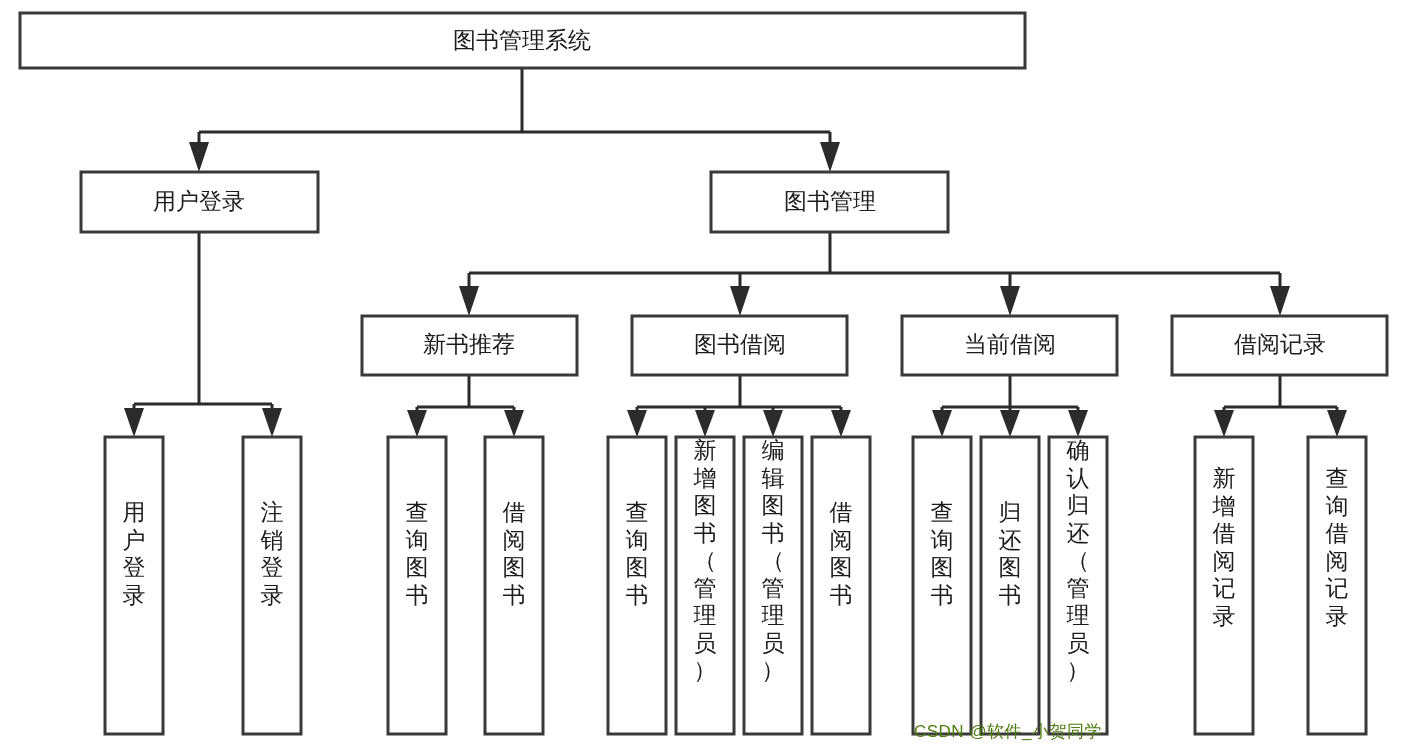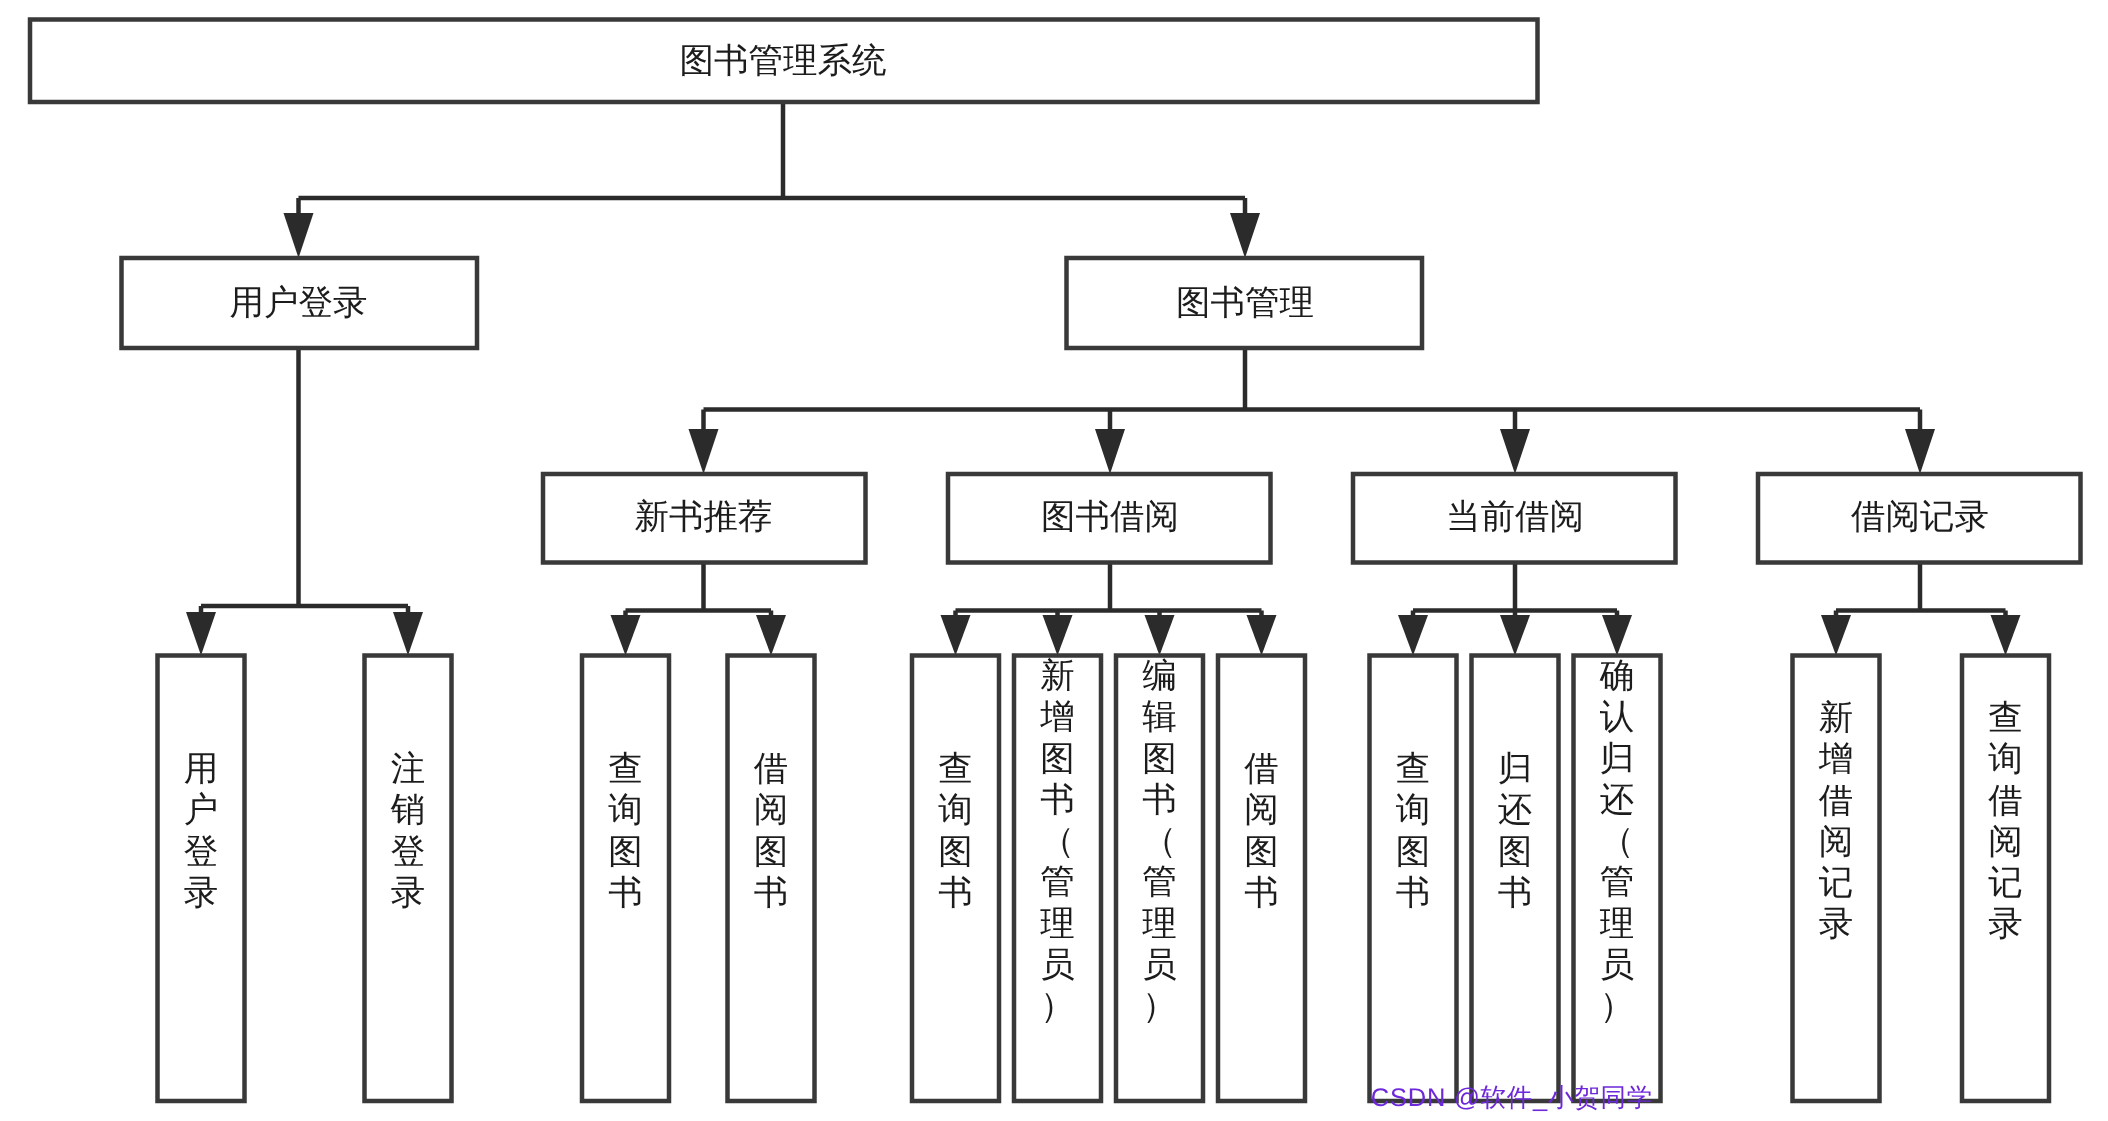--- a/index.html
+++ b/index.html
@@ -53,21 +53,21 @@
     font-size: 23px;
     fill: #1c1c1c;
     text-anchor: middle;
   }
   .watermark-text {
     position: absolute;
     right: 14px;
     bottom: 4px;
     font-family: "Liberation Sans", "DejaVu Sans", sans-serif;
     font-size: 17px;
-    color: #6d28d9;
+    color: #4d7c0f;
     letter-spacing: 0.5px;
     white-space: nowrap;
     user-select: none;
   }
 </style>
 </head>
 <body>
 
 <div id="diagram-root">
   <svg class="diagram" viewBox="0 0 1405 747" xmlns="http://www.w3.org/2000/svg">

